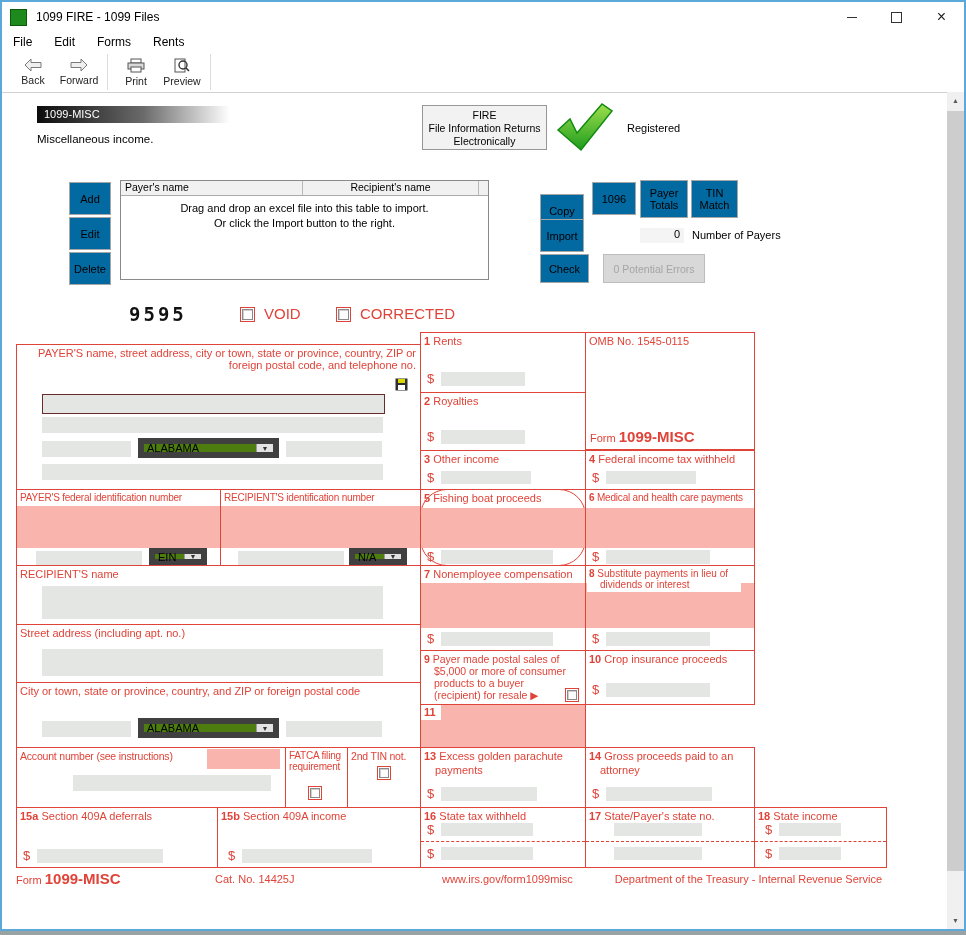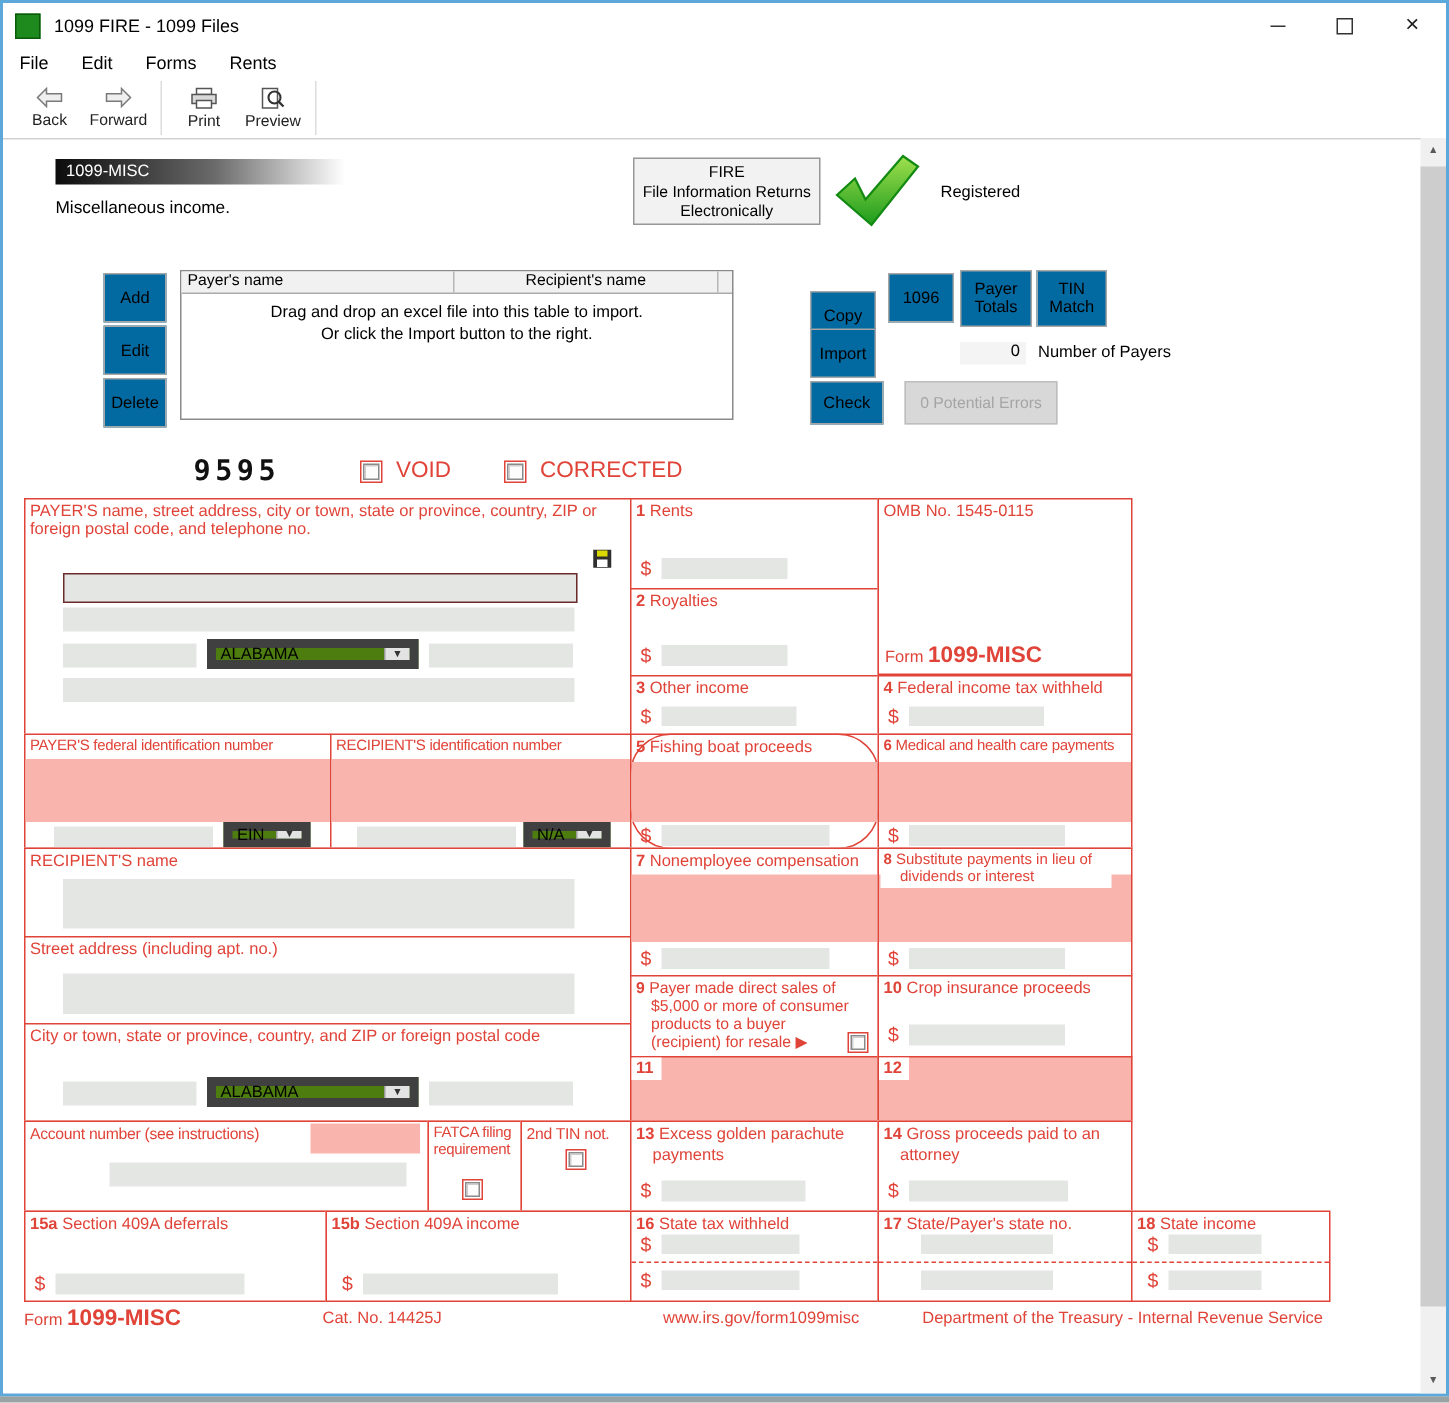--- a/index.html
+++ b/index.html
@@ -173,21 +173,21 @@
       <span class="inner"></span>
     </div>
   <div class="vc-label" style="left:262px;top:303px;">VOID</div>
   <div class="red-check" style="left:334px;top:305px;">
       <span class="inner"></span>
     </div>
   <div class="vc-label" style="left:358px;top:303px;">CORRECTED</div>
 
   <div class="form">
 
-    <div class="cell" style="left:0;top:0;width:405px;height:182px;">
+    <div class="cell" style="left:0;top:12px;width:405px;height:182px;text-align:right;">
       <div class="lbl" style="width:396px;">PAYER'S name, street address, city or town, state or province, country, ZIP or foreign postal code, and telephone no.</div>
       <svg style="position:absolute;left:378px;top:33px;" width="13" height="13" viewBox="0 0 13 13">
           <rect x="0.5" y="0.5" width="12" height="12" fill="#2f2f2f"></rect>
           <rect x="3" y="1" width="7" height="4" fill="#d9d900"></rect>
           <rect x="3" y="7" width="7" height="5" fill="#fff"></rect>
         </svg>
       <div class="agf" style="left:25px;top:49px;width:341px;height:18px;border:1px solid #6b2b2b;background:#e3e6e3;"></div>
       <div class="agf" style="left:25px;top:72px;width:341px;height:16px;"></div>
       <div class="agf" style="left:25px;top:96px;width:89px;height:16px;"></div>
       <div class="dd" style="left:121px;top:93px;width:141px;height:20px;">
@@ -322,42 +322,39 @@
         <div style="padding-left:11px;">dividends or interest</div>
       </div>
       <div class="drow" style="top:65px;">
           <span class="ds">$</span>
           <span class="gf" style="width:104px;"></span>
         </div>
     </div>
 
     <div class="cell" style="left:404px;top:318px;width:166px;height:55px;">
       <div style="padding:2px 3px;font-size:10.5px;line-height:12px;">
-        <div><b>9</b> <span>Payer made direct sales of</span></div>
+        <div><b>9</b> <span>Payer made postal sales of</span></div>
         <div style="padding-left:10px;">$5,000 or more of consumer</div>
         <div style="padding-left:10px;">products to a buyer</div>
         <div style="padding-left:10px;">(recipient) for resale ▶</div>
       </div>
       <div class="red-check" style="left:144px;top:37px;width:14px;height:14px;">
           <span class="inner" style="width:8px;height:8px;"></span>
         </div>
     </div>
     <div class="cell" style="left:569px;top:318px;width:170px;height:55px;">
       <div class="lbl"><b>10</b> <span>Crop insurance proceeds</span></div>
       <div class="drow" style="top:31px;">
           <span class="ds">$</span>
           <span class="gf" style="width:104px;"></span>
         </div>
     </div>
 
     <div class="cell" style="left:404px;top:372px;width:166px;height:44px;background:#f9b4ae;">
       <div class="npatch">11</div>
-    </div>
-    <div class="cell" style="left:569px;top:372px;width:170px;height:44px;background:#f9b4ae;">
-      <div class="npatch">12</div>
     </div>
 
     <div class="cell" style="left:404px;top:415px;width:166px;height:61px;">
       <div class="lbl"><b>13</b> <span>Excess golden parachute</span></div>
       <div class="lbl2">payments</div>
       <div class="drow" style="top:38px;">
           <span class="ds">$</span>
           <span class="gf" style="width:96px;"></span>
         </div>
     </div>

